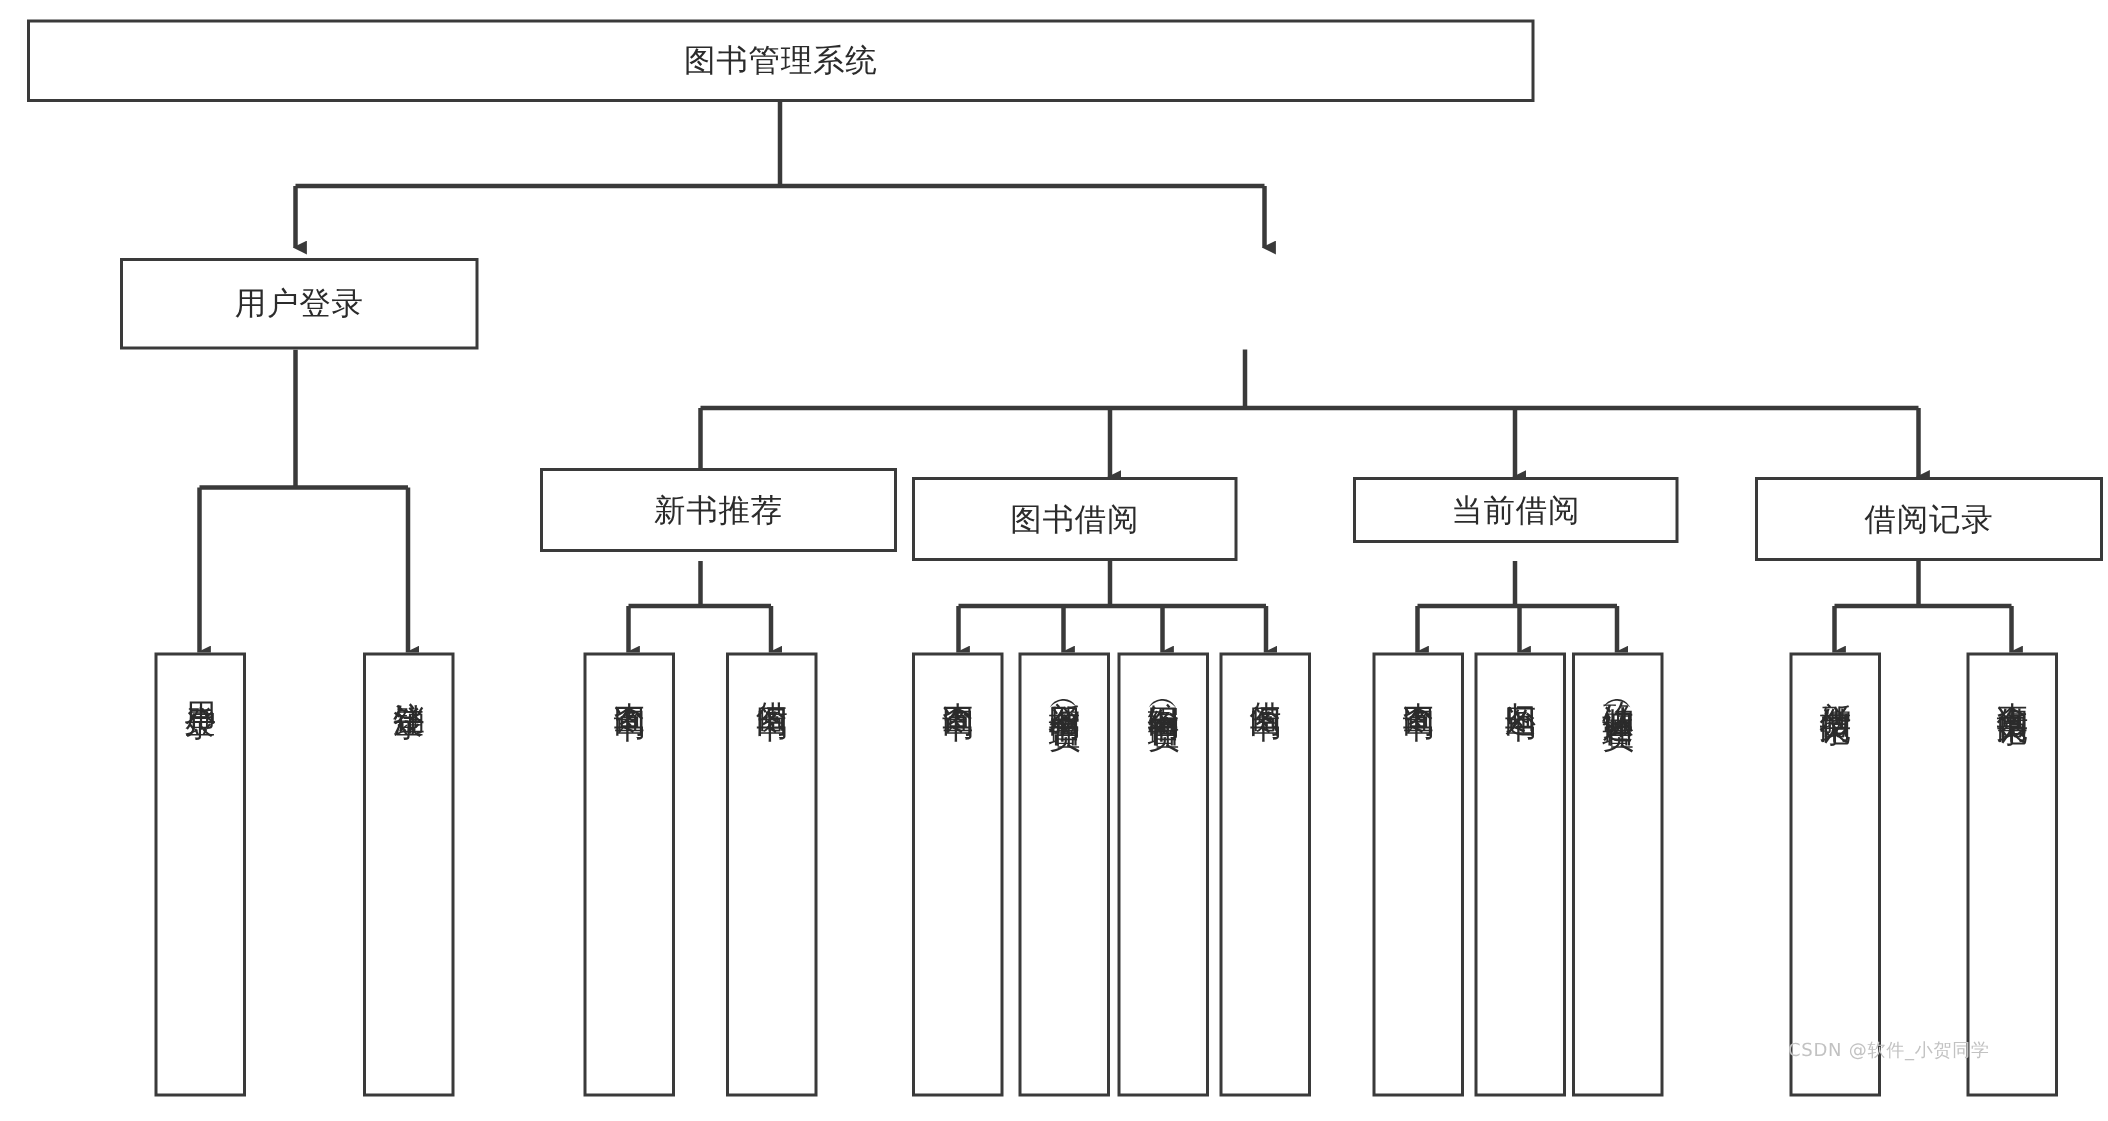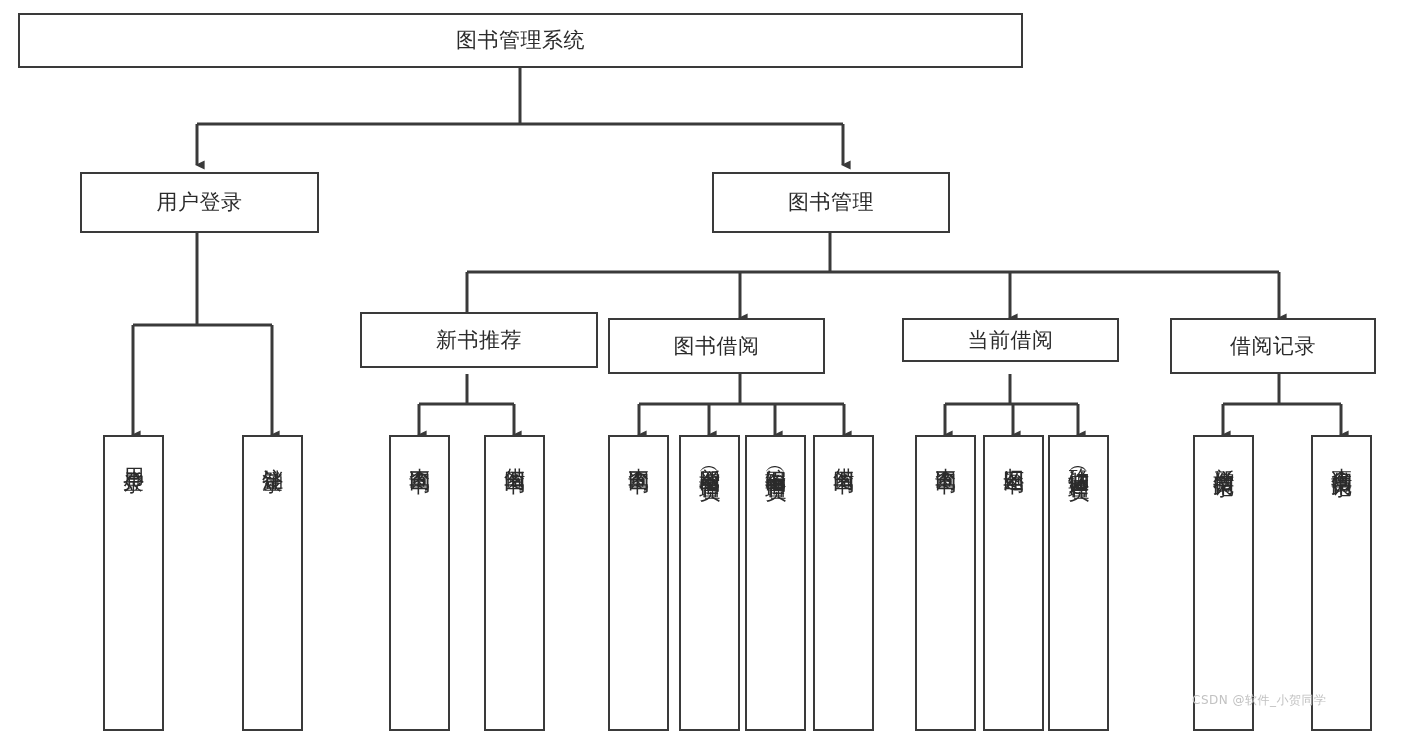--- a/index.html
+++ b/index.html
@@ -135,34 +135,31 @@
     </g>
   </svg>
 
   <div class="node-box" style="left:18px; top:13px; width:1005px; height:55px;">
     <span class="node-label">图书管理系统</span>
   </div>
 
   <div class="node-box" style="left:80px; top:172px; width:239px; height:61px;">
     <span class="node-label">用户登录</span>
   </div>
-  <div class="node-box" style="left:712px; top:172px; width:238px; height:61px;">
-    <span class="node-label">图书管理</span>
-  </div>
 
   <div class="node-box" style="left:360px; top:312px; width:238px; height:56px;">
     <span class="node-label">新书推荐</span>
   </div>
   <div class="node-box" style="left:608px; top:318px; width:217px; height:56px;">
     <span class="node-label">图书借阅</span>
   </div>
   <div class="node-box" style="left:902px; top:318px; width:217px; height:44px;">
     <span class="node-label">当前借阅</span>
   </div>
-  <div class="node-box" style="left:1170px; top:318px; width:206px; height:56px;">
+  <div class="node-box" style="left:1170px; top:318px; width:232px; height:56px;">
     <span class="node-label">借阅记录</span>
   </div>
 
   <div class="node-box vertical" style="left:103px; top:435px; width:61px; height:296px;">
     <span class="node-label">用户登录</span>
   </div>
   <div class="node-box vertical" style="left:242px; top:435px; width:61px; height:296px;">
     <span class="node-label">注销登录</span>
   </div>
 

